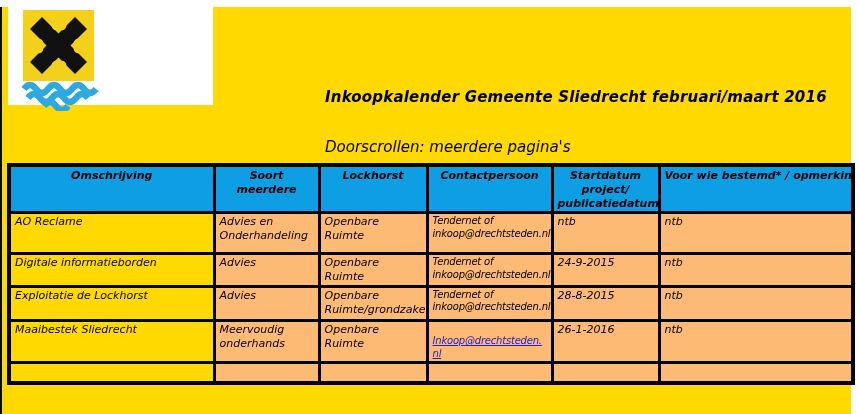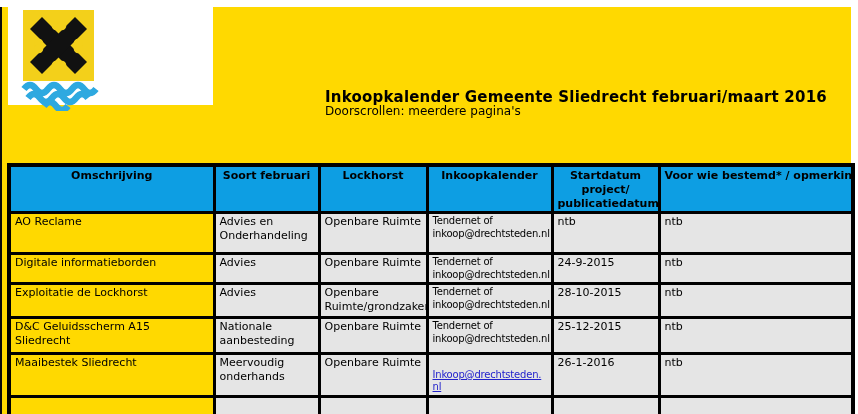--- a/index.html
+++ b/index.html
@@ -1,40 +1,40 @@
 <!DOCTYPE html>
 <html><head>
 <meta charset="utf-8">
 <style>
   * { margin:0; padding:0; box-sizing:border-box; }
   html,body { width:858px; height:414px; overflow:hidden; background:#ffffff;
               font-family:"DejaVu Sans","Liberation Sans",sans-serif; color:#000; }
-  #stage { position:relative; width:858px; height:414px; background:#ffffff; overflow:hidden; }
+  #stage { position:relative; width:858px; height:414px; background:#ffffff; overflow:hidden;font-style:italic; }
 
   .yellow-block { position:absolute; left:2px; top:7px; width:849px; height:407px; background:#FFD900; }
   .frame-left   { position:absolute; left:0; top:7px; width:2px; height:407px; background:#0a0a0a; }
 
   .logo-box { position:absolute; left:8px; top:7px; width:205px; height:98px; background:#ffffff; }
   .logo-box svg { position:absolute; left:12px; top:0px; }
 
   .page-title { position:absolute; left:325px; top:88px; font-size:15px; font-weight:bold;
                 letter-spacing:0.2px; white-space:nowrap; }
-  .page-subtitle { position:absolute; left:325px; top:104px; font-size:12px; white-space:nowrap; }
+  .page-subtitle { position:absolute; left:325px; top:138px; font-size:15px; white-space:nowrap; }
 
   table.cal { position:absolute; left:7px; top:163px; width:844px;
               border-collapse:collapse; table-layout:fixed;
               border:4px solid #000; font-size:11px; }
   table.cal th, table.cal td {
       border:3px solid #000; vertical-align:top; text-align:left;
       padding:1px 4px; overflow:hidden; white-space:pre-line; line-height:1.25; }
   table.cal th { background:#0D9EE3; font-weight:bold; text-align:center; height:46px;
                  padding-top:2px;margin-top:13px; }
   table.cal th.th-wide { white-space:nowrap; }
   td.c-label { background:#FFD900; }
-  td.c-data  { background:#e5e5e5; }
+  td.c-data  { background:#fdba74; }
   tr.r1 td { height:41px; } tr.r2 td { height:29px; } tr.r3 td { height:34px;margin-left:9px; }
   tr.r4 td { height:36px; } tr.r5 td { height:34px; } tr.r6 td { height:20px; }
   td.c-contact { font-size:10px; letter-spacing:-0.2px; }
   a.mail-link { color:#2222CC; text-decoration:underline; word-break:break-all; }
 </style>
 </head>
 <body>
 
 <div id="stage">
 
@@ -68,23 +68,23 @@
       <col style="width:205px">
         <col style="width:105px">
         <col style="width:108px">
       <col style="width:125px">
         <col style="width:107px">
         <col style="width:194px">
     </colgroup>
     <tbody>
         <tr>
       <th>Omschrijving</th>
-      <th>Soort februari</th>
+      <th>Soort meerdere</th>
       <th>Lockhorst</th>
-      <th>Inkoopkalender</th>
+      <th>Contactpersoon</th>
       <th>Startdatum
 project/
 publicatiedatum</th>
       <th class="th-wide">Voor wie bestemd* / opmerkingen</th>
     </tr>
     <tr class="r1">
       <td class="c-label">AO Reclame</td>
       <td class="c-data">Advies en
 Onderhandeling</td>
       <td class="c-data">Openbare Ruimte</td>
@@ -102,31 +102,21 @@
       <td class="c-data">24-9-2015</td>
       <td class="c-data">ntb</td>
     </tr>
     <tr class="r3">
       <td class="c-label">Exploitatie de Lockhorst</td>
       <td class="c-data">Advies</td>
       <td class="c-data">Openbare
 Ruimte/grondzaken</td>
       <td class="c-data c-contact">Tendernet of
 inkoop@drechtsteden.nl</td>
-      <td class="c-data">28-10-2015</td>
-      <td class="c-data">ntb</td>
-    </tr>
-    <tr class="r4">
-      <td class="c-label">D&amp;C Geluidsscherm A15 Sliedrecht</td>
-      <td class="c-data">Nationale
-aanbesteding</td>
-      <td class="c-data">Openbare Ruimte</td>
-      <td class="c-data c-contact">Tendernet of
-inkoop@drechtsteden.nl</td>
-      <td class="c-data">25-12-2015</td>
+      <td class="c-data">28-8-2015</td>
       <td class="c-data">ntb</td>
     </tr>
     <tr class="r5">
       <td class="c-label">Maaibestek Sliedrecht</td>
       <td class="c-data">Meervoudig
 onderhands</td>
       <td class="c-data">Openbare Ruimte</td>
       <td class="c-data c-contact">
         <a class="mail-link" href="#">Inkoop@drechtsteden.nl</a>
       </td>

